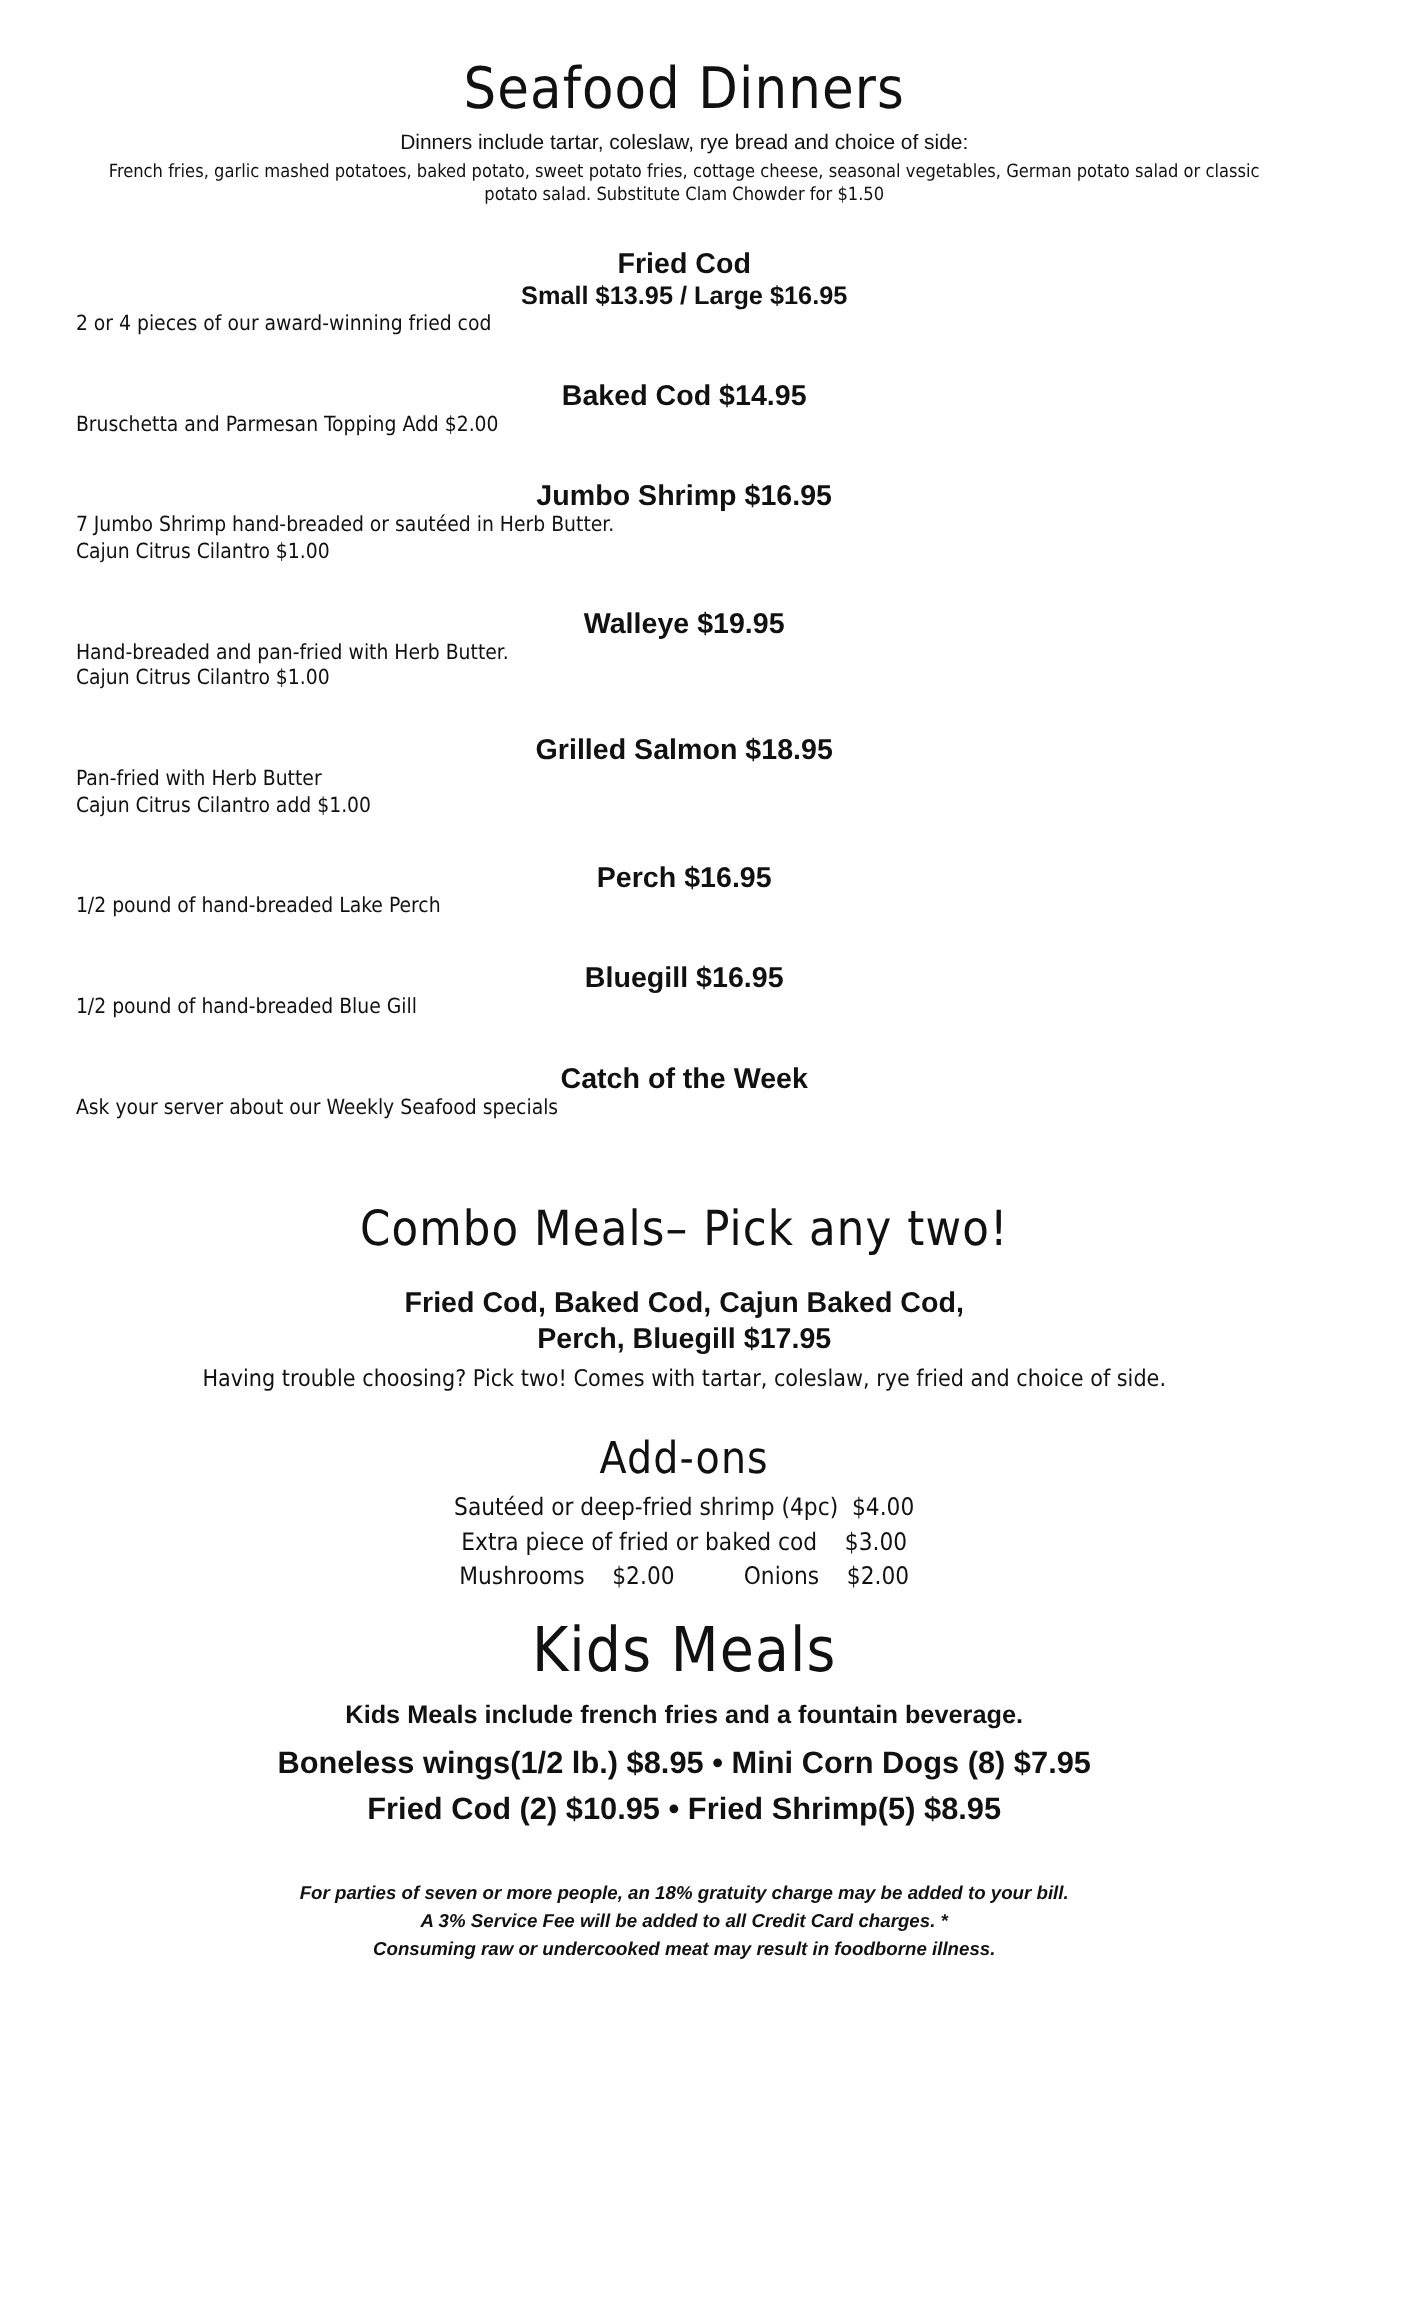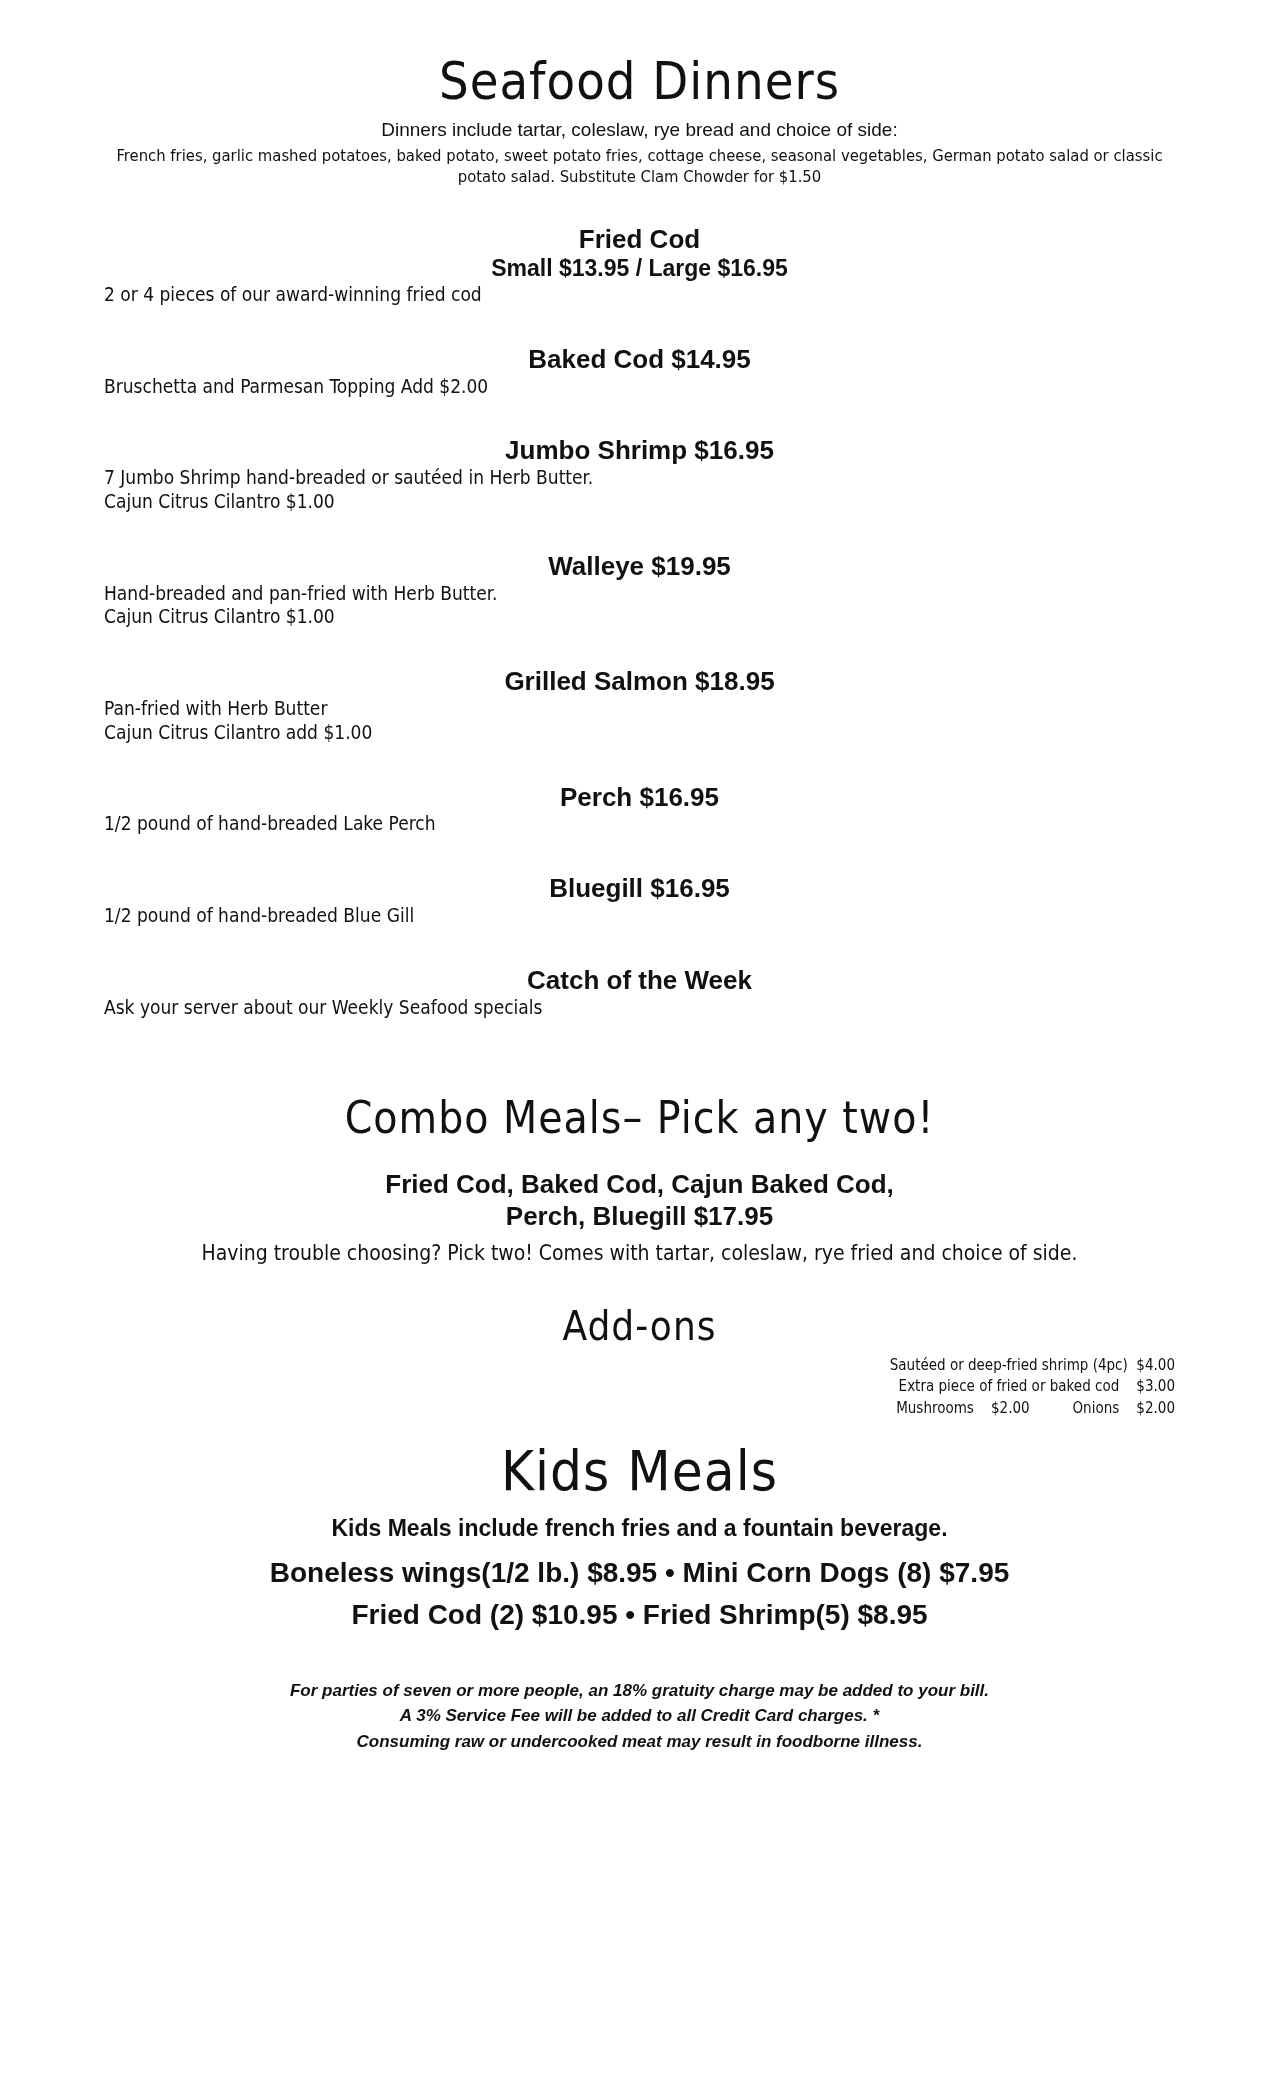--- a/index.html
+++ b/index.html
@@ -11,21 +11,21 @@
   body {
     width: 1275px;
     height: 2100px;
     font-family: "DejaVu Sans", sans-serif;
     color: #111111;
     overflow: hidden;
   }
   .page {
     width: 1275px;
     height: 1601px;
-    padding: 40px 100px 20px 104px;
+    padding: 40px 100px 20px 69px;
     position: relative;
   }
 
   
   .display-title {
     font-family: "DejaVu Sans Condensed", "DejaVu Sans", sans-serif;
     font-weight: 400;
     letter-spacing: 1px;
     text-align: center;
     line-height: 1.05;
@@ -90,23 +90,23 @@
     line-height: 1.25;
   }
   .combo-desc {
     font-size: 21px;
     text-align: center;
     font-family: "DejaVu Sans Condensed", "DejaVu Sans", sans-serif;
     margin-top: 8px;
   }
 
   .addons-list {
-    text-align: right;
-    font-family: "DejaVu Sans Condensed", "DejaVu Sans", sans-serif;
-    font-size: 15px;
+    text-align: center;
+    font-family: "DejaVu Sans Condensed", "DejaVu Sans", sans-serif;
+    font-size: 22px;
     line-height: 1.45;
   }
   .addon-row { white-space: pre; }
 
   .kids-note {
     font-size: 23px;
     font-weight: bold;
     text-align: center;
     font-family: "Liberation Sans", sans-serif;
     margin-bottom: 10px;

